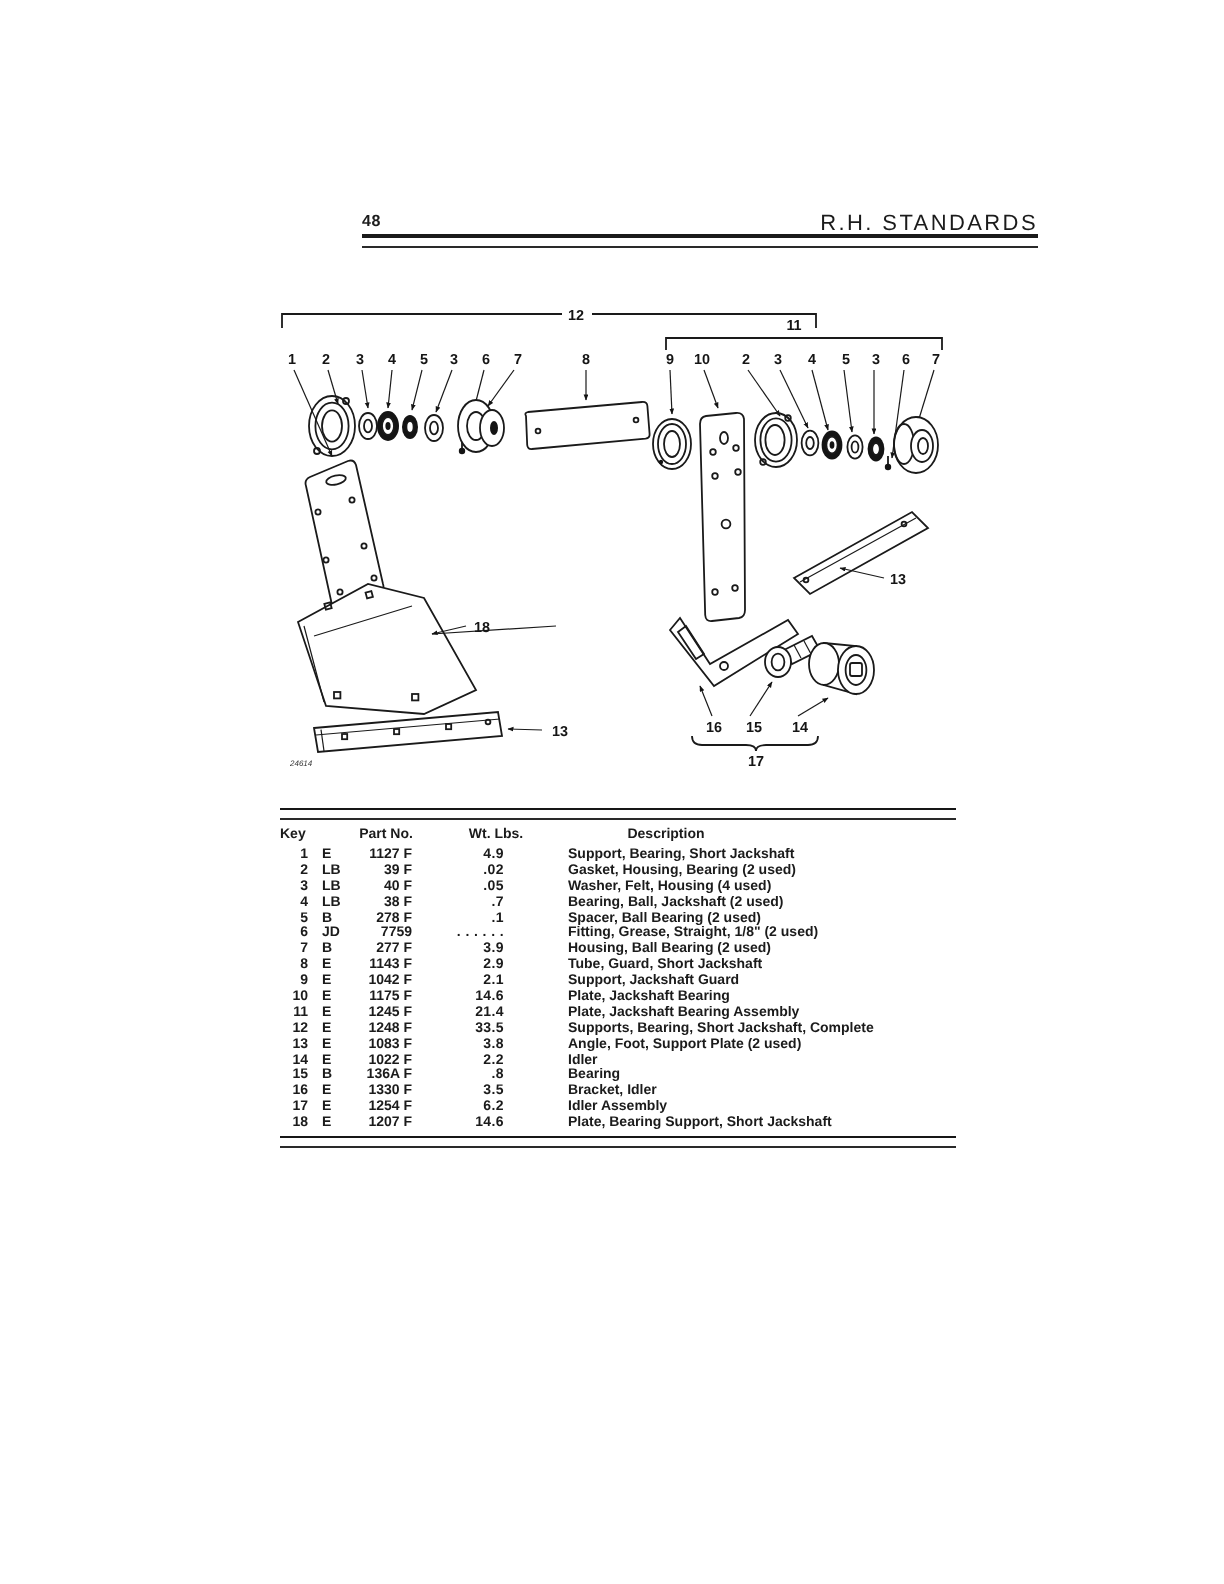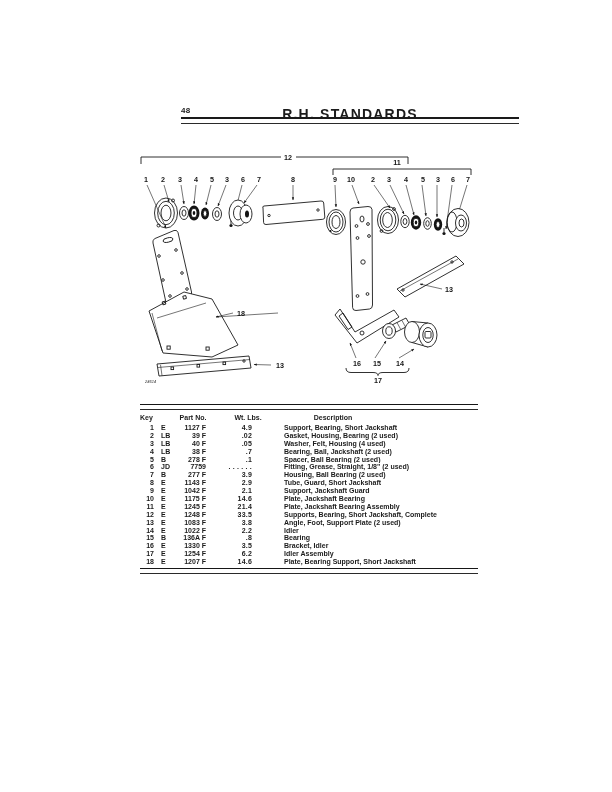--- a/index.html
+++ b/index.html
@@ -6,22 +6,22 @@
   body{
     width:612px;height:792px;background:#ffffff;position:relative;overflow:hidden;
     font-family:"Liberation Sans", sans-serif;color:#1b1b1b;
     -webkit-font-smoothing:antialiased;
   }
   .page{position:absolute;inset:0;background:#fff;}
 
   
   .header{position:absolute;left:140px;top:104px;width:338px;height:20px;margin-left:41px;}
   .pagenum{position:absolute;left:0;top:2px;font-size:8px;font-weight:700;letter-spacing:.3px;}
-  .title{position:absolute;left:0;top:2px;width:100%;text-align:center;
-         font-size:14px;font-weight:700;letter-spacing:1.2px;}
+  .title{position:absolute;left:0;top:2px;width:100%;text-align:right;
+         font-size:11px;font-weight:400;letter-spacing:1.2px;}
   .hrule{position:absolute;left:0;top:13px;width:100%;height:4px;
          border-top:2px solid #1a1a1a;border-bottom:1px solid #2a2a2a;}
 
   
   svg.diagram{position:absolute;left:0;top:0;pointer-events:none;}
   svg.diagram text{fill:#151515;font-family:"Liberation Sans",sans-serif;
     font-weight:700;font-size:7.2px;}
   svg.diagram text.fig{font-size:4px;font-weight:400;font-style:italic;fill:#333;}
   .ln{stroke:#1a1a1a;stroke-width:.9;fill:none;}
   .lnthin{stroke:#1a1a1a;stroke-width:.6;fill:none;}

